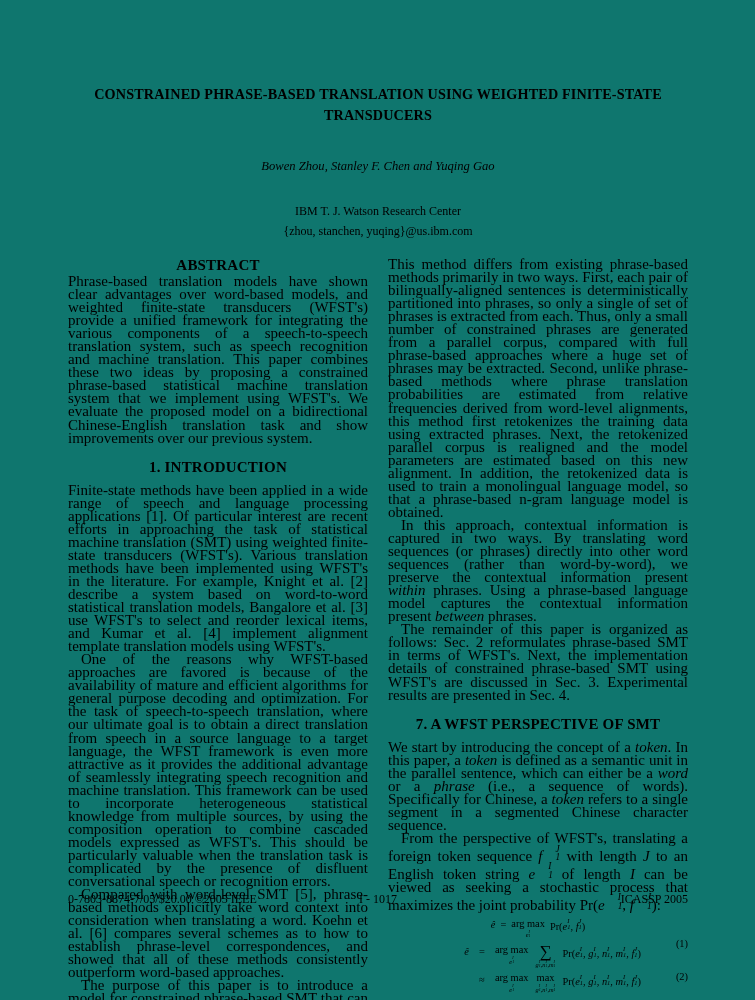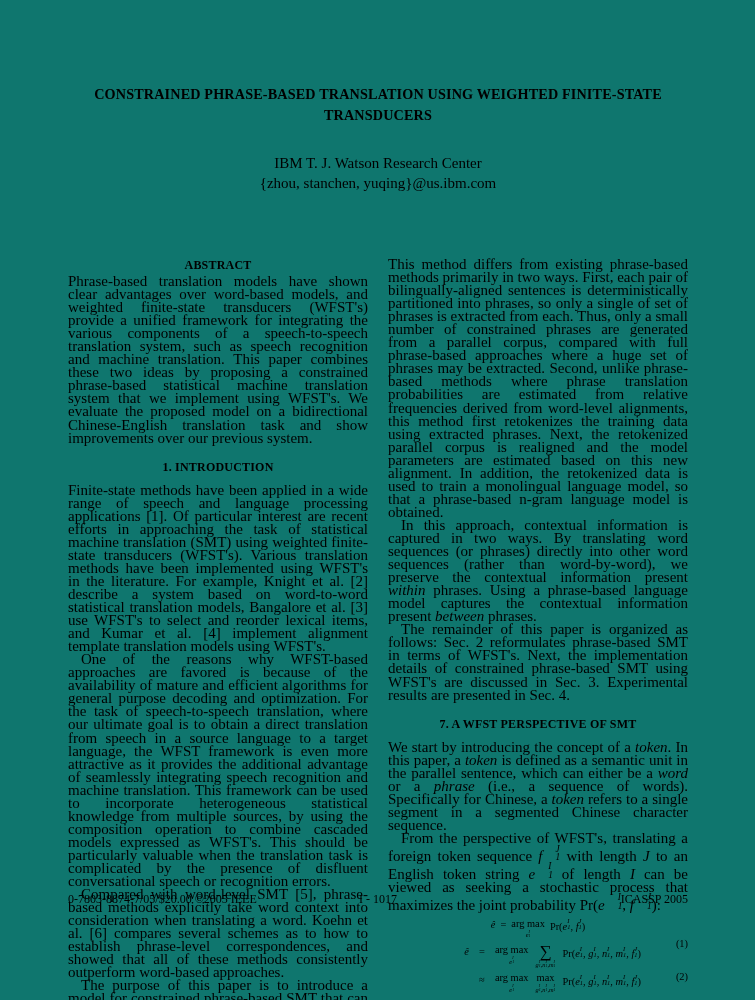--- a/index.html
+++ b/index.html
@@ -39,21 +39,21 @@
     margin: 0;
   }
   .authors {
     margin-top: 32px;
     font-size: 12.6px;
     font-style: italic;
     line-height: 16px;
   }
   .affiliation {
     margin-top: 28px;
-    font-size: 15px;
+    font-size: 12px;
     line-height: 19.5px;
   }
   .affiliation div { white-space: pre; }
 
   
   .columns {
     position: absolute;
     left: 68px;
     top: 258px;
     width: 620px;
@@ -63,21 +63,21 @@
     position: absolute;
     top: 0;
     width: 300px;
   }
   .col-left  { left: 0; }
   .col-right { left: 320px; }
 
   .sec-head {
     text-align: center;
     font-weight: bold;
-    font-size: 12px;
+    font-size: 15px;
     letter-spacing: 0.2px;
     margin: 0 0 4px 0;
     line-height: 14px;
   }
   .sec-head.abstract { margin-bottom: 3px; }
   .sec-spacer-top { height: 15px; }
 
   p.para {
     margin: 0;
     font-size: 15px;
@@ -173,20 +173,21 @@
   .footer-center { position: absolute; left: 50%; transform: translateX(-50%); }
   .footer-right  { position: absolute; right: 0; }
 </style>
 </head>
 <body>
 
 <div class="page">
 
   <div class="header">
     <h1 class="title">CONSTRAINED PHRASE-BASED TRANSLATION USING WEIGHTED FINITE-STATE TRANSDUCERS</h1>
+    <div class="authors">Bowen Zhou, Stanley F. Chen and Yuqing Gao</div>
     <div class="affiliation">
       <div>IBM T. J. Watson Research Center</div>
       <div>{zhou, stanchen, yuqing}@us.ibm.com</div>
     </div>
   </div>
 
   <div class="columns">
 
     <div class="col col-left">
 

